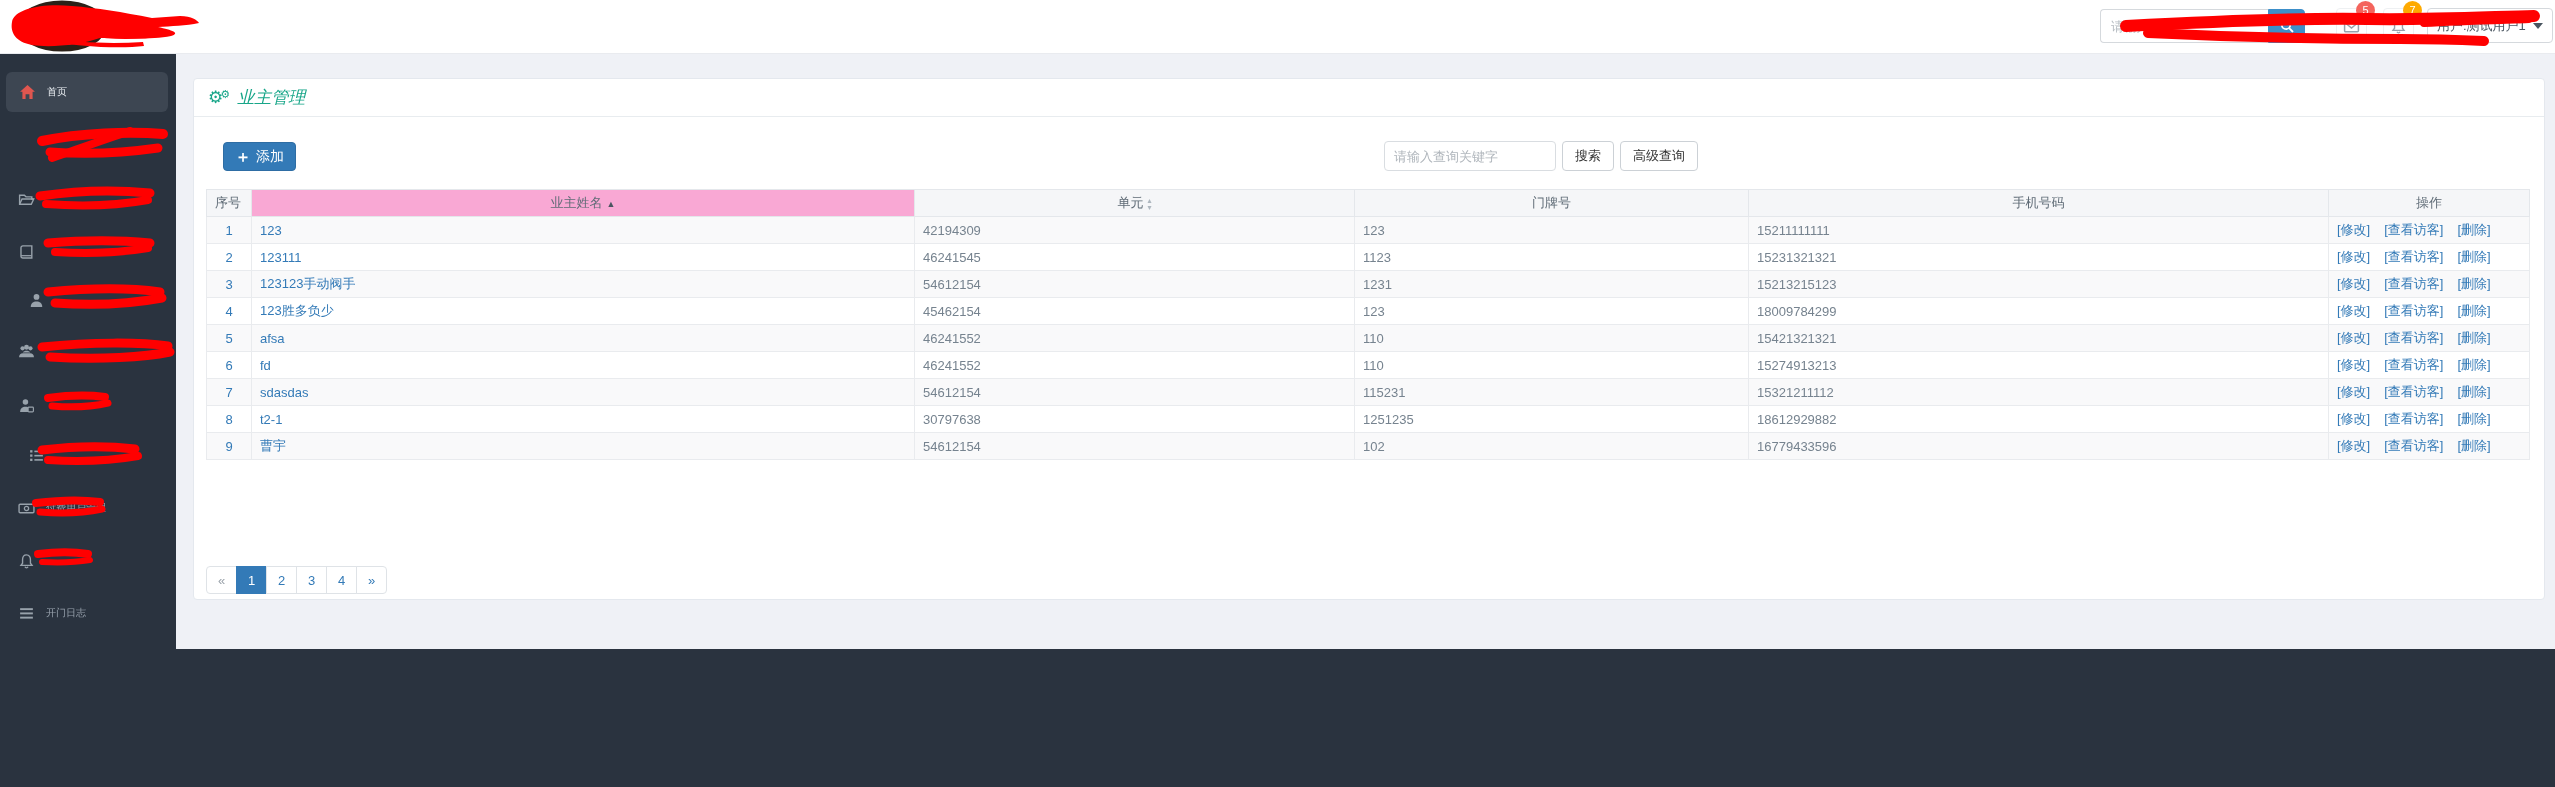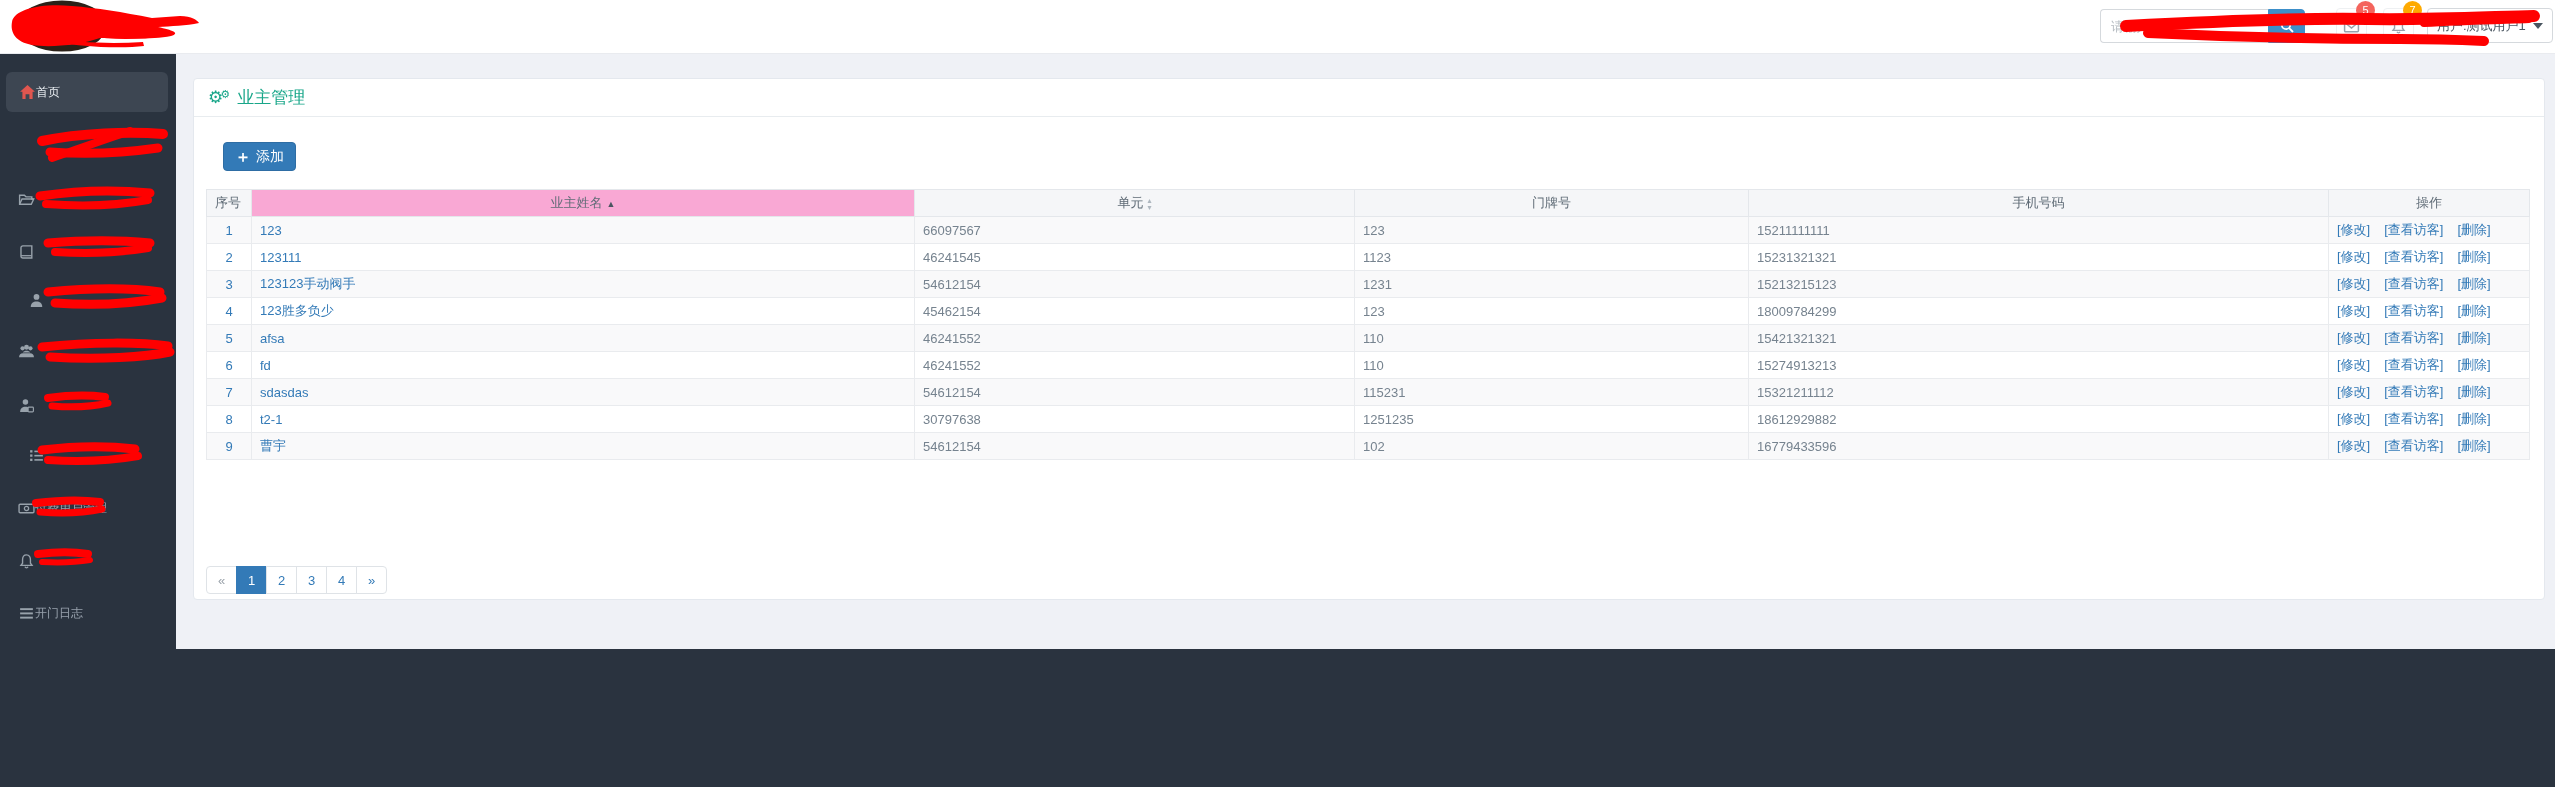--- a/index.html
+++ b/index.html
@@ -17,30 +17,30 @@
   #btn-messages { left:2336px; }
   #btn-notifications { left:2383px; }
   .badge { position:absolute; top:-8px; right:-9px; min-width:19px; height:19px; border-radius:10px; color:#fff; font-size:11px; line-height:19px; text-align:center; padding:0 4px; }
   .badge.red { background:#f4645c; }
   .badge.orange { background:#feaa00; }
   .user-dropdown { position:absolute; left:2427px; top:8px; width:126px; height:35px; border:1px solid #d5d9dd; border-radius:4px; background:#fff; display:flex; align-items:center; justify-content:space-between; padding:0 9px; font-size:13px; color:#4a5560; cursor:pointer; }
   .caret-down { width:0; height:0; border-left:5px solid transparent; border-right:5px solid transparent; border-top:6px solid #4a5560; }
 
   
   #sidebar { position:absolute; left:0; top:54px; width:176px; height:733px; background:#2a333f; z-index:4; }
-  .side-item { position:absolute; left:0; width:176px; height:28px; display:flex; align-items:center; padding-left:18px; color:#98a2ad; font-size:12px; cursor:pointer; }
+  .side-item { position:absolute; left:0; width:176px; height:28px; display:flex; align-items:center; gap:11px; padding-left:18px; color:#98a2ad; font-size:10px; cursor:pointer; }
   .side-item.indent { padding-left:28px; }
   .side-item.active-wrap { left:6px; width:162px; height:40px; background:#3d4652; border-radius:6px; color:#e9edf1; padding-left:13px; }
   .side-icon { width:17px; height:17px; flex:0 0 17px; display:inline-flex; }
 
   
   #content { position:absolute; left:176px; top:54px; width:2379px; height:595px; background:#eff1f6; }
   #panel { position:absolute; left:17px; top:24px; width:2352px; height:522px; background:#ffffff; border:1px solid #e4e8ee; border-radius:4px; }
   #panel-header { height:38px; border-bottom:1px solid #e8ecef; display:flex; align-items:center; padding-left:14px; gap:7px; }
-  #panel-title { color:#18a689; font-size:17px; }
+  #panel-title { color:#18a689; font-size:17px;font-style:italic; }
   .cogs { color:#18a689; font-size:17px; line-height:1; }
   .cogs .small-cog { font-size:11px; vertical-align:top; margin-left:-3px; }
 
   .btn-add { position:absolute; left:29px; top:63px; width:73px; height:29px; background:#337ab7; border:1px solid #2e6da4; border-radius:4px; color:#fff; font-size:14px; display:flex; align-items:center; justify-content:center; gap:5px; cursor:pointer; }
   .btn-add .plus { font-weight:bold; font-size:16px; line-height:1; }
 
   .query-group { position:absolute; left:1190px; top:62px; height:30px; display:flex; }
   .query-input { width:172px; height:30px; border:1px solid #d9dde1; border-radius:4px; padding:0 9px; font-size:13px; color:#555; outline:none; }
   .query-input::placeholder { color:#b0b6bc; }
   .btn-plain { height:30px; margin-left:6px; background:#fff; border:1px solid #ccd1d6; border-radius:4px; font-size:13px; color:#333; padding:0 12px; cursor:pointer; white-space:nowrap; }
@@ -213,20 +213,25 @@
       <div id="panel-header">
         <span class="cogs">⚙<span class="small-cog">⚙</span></span>
         <span id="panel-title">业主管理</span>
       </div>
 
       <button class="btn-add">
         <span class="plus">＋</span>
         <span>添加</span>
       </button>
 
+      <div class="query-group">
+        <input class="query-input" placeholder="请输入查询关键字" style="">
+        <button class="btn-plain">搜索</button>
+        <button class="btn-plain">高级查询</button>
+      </div>
 
       <table id="owner-table">
         <colgroup>
           <col style="width:45px">
             <col style="width:663px">
             <col style="width:440px">
           <col style="width:394px">
             <col style="width:580px">
             <col style="width:201px">
         </colgroup>
@@ -237,21 +242,21 @@
               <th><span>单元</span><span class="sort-both">▴<br>▾</span></th>
               <th><span>门牌号</span></th>
               <th><span>手机号码</span></th>
               <th><span>操作</span></th>
             </tr>
           </thead>
         <tbody id="table-body">
             <tr class="odd">
               <td class="no-cell"><a class="tbl-link">1</a></td>
               <td><a class="tbl-link">123</a></td>
-              <td>66097567</td>
+              <td>42194309</td>
               <td>123</td>
               <td>15211111111</td>
               <td>
                 <div class="action-cell">
                   <a class="tbl-link">[修改]</a>
                   <a class="tbl-link">[查看访客]</a>
                   <a class="tbl-link">[删除]</a>
                 </div>
               </td>
             </tr>

